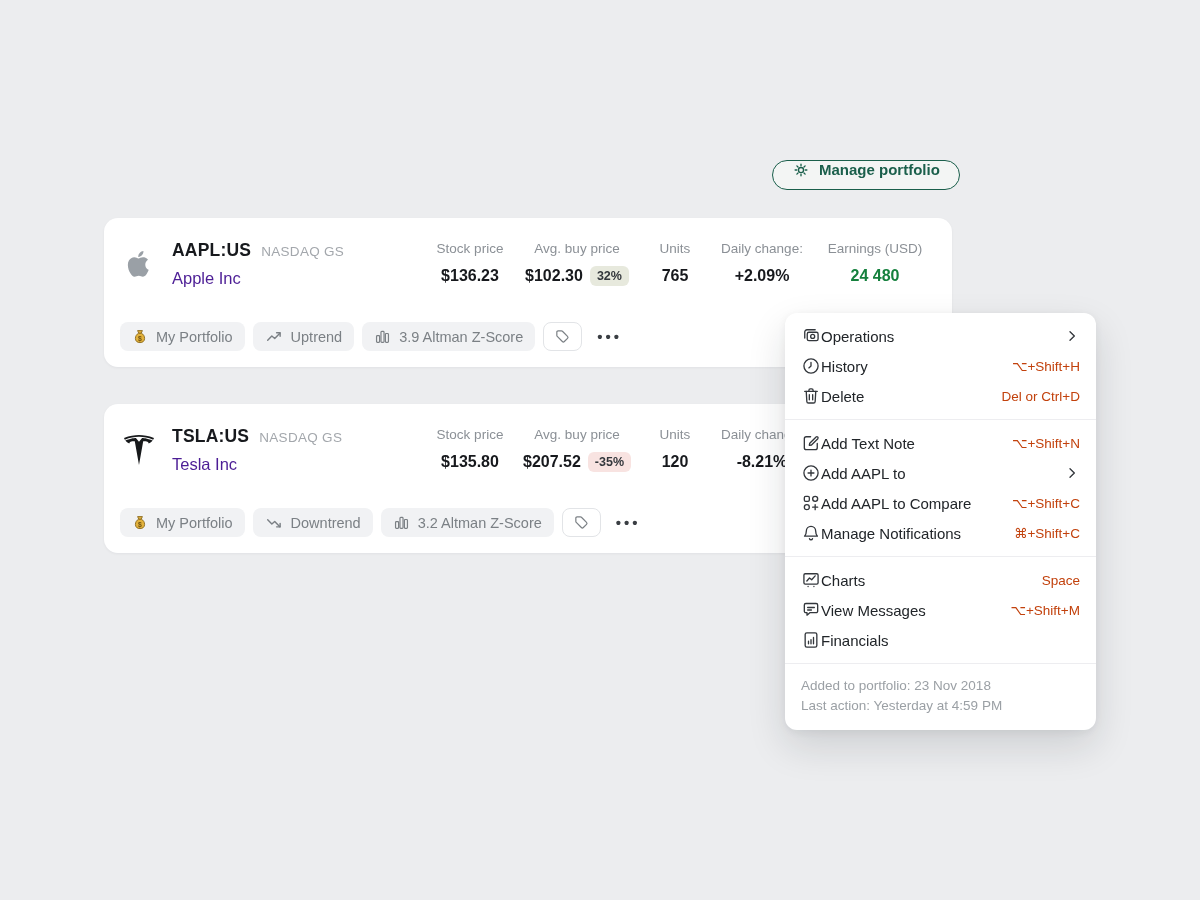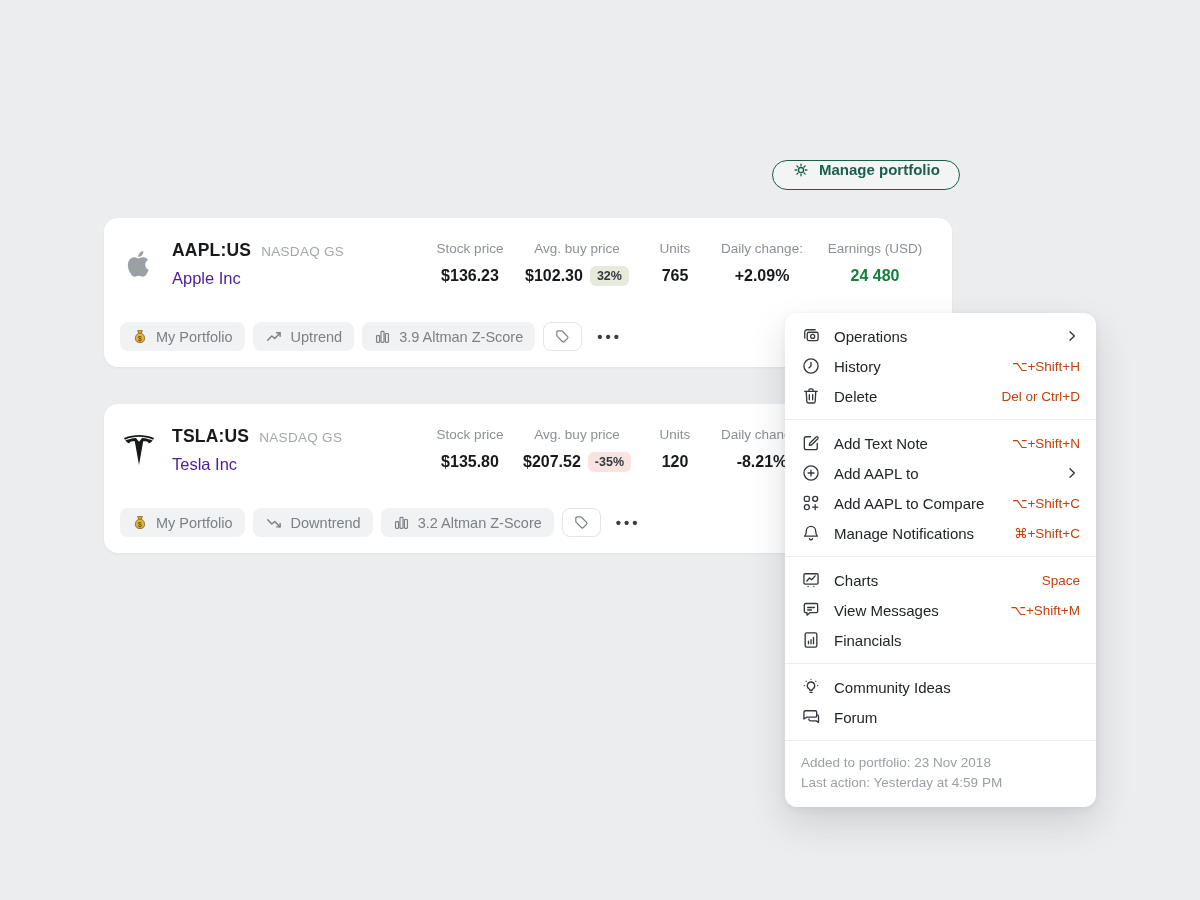--- a/index.html
+++ b/index.html
@@ -57,21 +57,21 @@
   }
 
   
   .menu{
     position:absolute;left:785px;top:313px;width:311px;z-index:10;box-sizing:border-box;
     background:#ffffff;border-radius:12px;overflow:hidden;
     box-shadow:0 16px 38px rgba(23,28,38,.14),0 2px 8px rgba(23,28,38,.06);
   }
   .menu-section{padding:8px 0;border-bottom:1px solid #ededf0;}
   .menu-item{
-    height:30px;display:flex;align-items:center;gap:13px;padding:0 16px;
+    height:30px;display:flex;align-items:center;padding:0 16px;
     font-size:15px;color:#212529;cursor:pointer;
   }
   .mi-icon{width:20px;height:20px;flex:none;display:flex;align-items:center;justify-content:center;}
   .mi-label{flex:none;}
   .shortcut{margin-left:auto;font-size:13.5px;color:#c2410c;}
   .sub-arrow{margin-left:auto;display:flex;}
   .menu-footer{padding:12px 16px 14px;font-size:13.5px;color:#9ba0a5;line-height:20px;}
 
   svg{flex:none;}
 </style>
@@ -366,41 +366,20 @@
           <svg width="20" height="20" viewBox="0 0 24 24" fill="none" stroke="#33373c" stroke-width="1.6" stroke-linecap="round" stroke-linejoin="round">
             <rect x="5" y="3.5" width="14" height="17" rx="2"></rect>
             <path d="M9 16.5v-3M12 16.5v-5M15 16.5v-7.5"></path>
           </svg>
         </span>
         <span class="mi-label">Financials</span>
         <span class="shortcut"></span>
       </div>
     </div>
 
-    <div class="menu-section">
-      <div class="menu-item">
-        <span class="mi-icon">
-          <svg width="20" height="20" viewBox="0 0 24 24" fill="none" stroke="#33373c" stroke-width="1.6" stroke-linecap="round" stroke-linejoin="round">
-            <path d="M12 6a4.4 4.4 0 0 0-2.4 8.1c.7.5 1 1.1 1 1.8h2.8c0-.7.3-1.3 1-1.8A4.4 4.4 0 0 0 12 6z"></path>
-            <path d="M10.6 18.4h2.8"></path>
-            <path d="M12 2.8v.01M6.2 5.2l.01.01M17.8 5.2l-.01.01M4 10.4h.01M20 10.4h-.01"></path>
-          </svg>
-        </span>
-        <span class="mi-label">Community Ideas</span>
-      </div>
-      <div class="menu-item">
-        <span class="mi-icon">
-          <svg width="20" height="20" viewBox="0 0 24 24" fill="none" stroke="#33373c" stroke-width="1.6" stroke-linecap="round" stroke-linejoin="round">
-            <path d="M17 4.5H5.3A1.8 1.8 0 0 0 3.5 6.3v8.2l3.2-2.3H17a1.8 1.8 0 0 0 1.8-1.8V6.3A1.8 1.8 0 0 0 17 4.5z"></path>
-            <path d="M18.8 9.5h.4a1.8 1.8 0 0 1 1.8 1.8v7.2l-2.8-1.9h-6.9a1.8 1.8 0 0 1-1.8-1.8v-.6"></path>
-          </svg>
-        </span>
-        <span class="mi-label">Forum</span>
-      </div>
-    </div>
 
     <div class="menu-footer">
       <div>Added to portfolio: 23 Nov 2018</div>
       <div>Last action: Yesterday at 4:59 PM</div>
     </div>
   </div>
 
 </div>
 
 </body></html>

